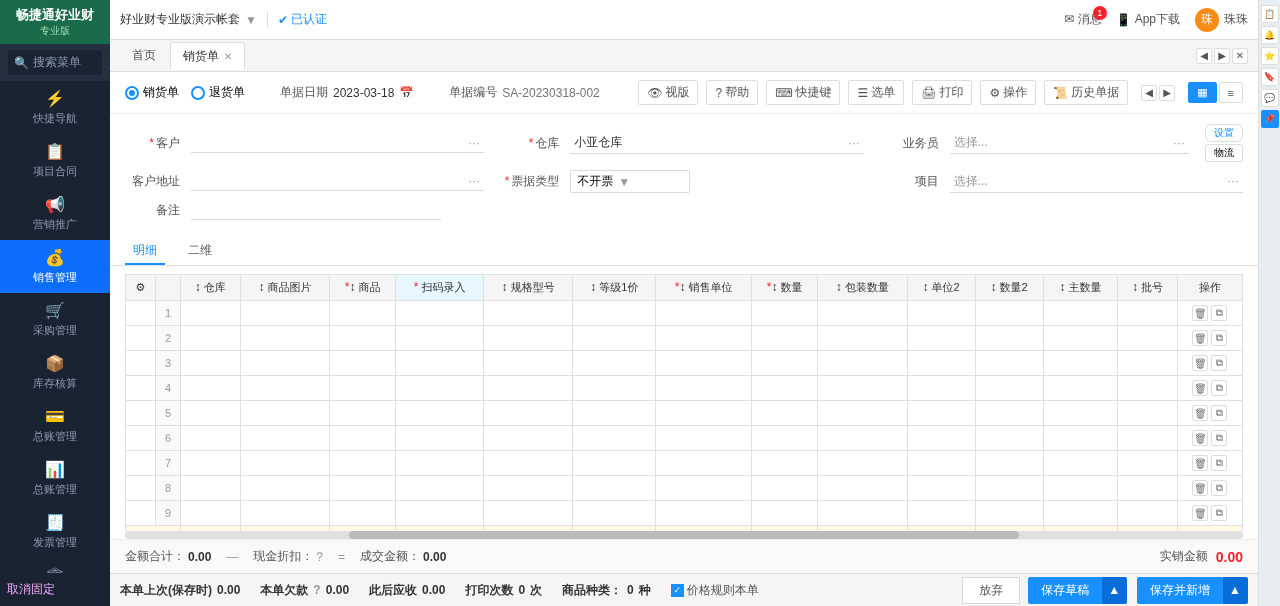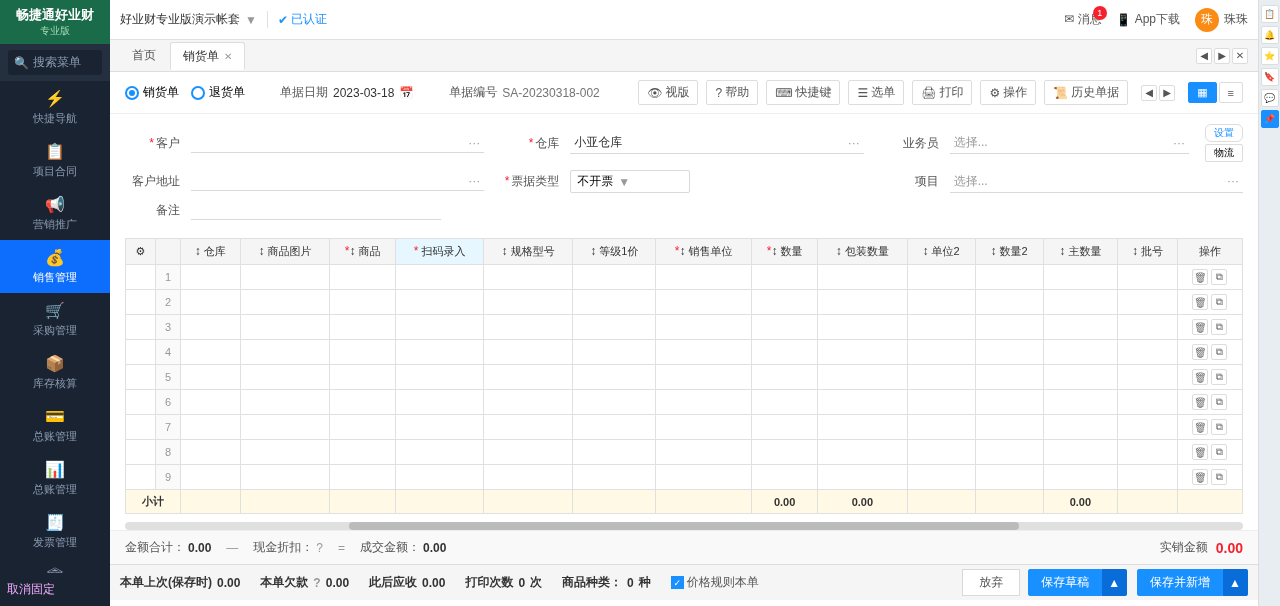--- a/index.html
+++ b/index.html
@@ -339,20 +339,28 @@
           <span class="field-dots">···</span>
         </div>
       </div>
 
       <div class="form-row-single field-row">
         <span class="field-label">备注</span>
         <input type="text" class="remark-input" value="" style="border-top: none; border-right: none; border-left: none; border-image: initial; border-bottom: 1px solid rgb(217, 217, 217); outline: none; background: transparent; width: 250px;">
       </div>
     </div>
 
+    <div class="tabs-bar">
+      <div class="tab-btn active">
+        <span>明细</span>
+      </div>
+      <div class="tab-btn">
+        <span>二维</span>
+      </div>
+    </div>
 
     <div class="table-wrap">
       <table class="data-table">
         <thead>
           <tr>
             <th class="settings-col">⚙</th>
             <th></th>
             <th><span>↕</span> 仓库</th>
             <th><span>↕</span> 商品图片</th>
             <th><span style="color:#f5222d;">*</span><span>↕</span> 商品</th>

